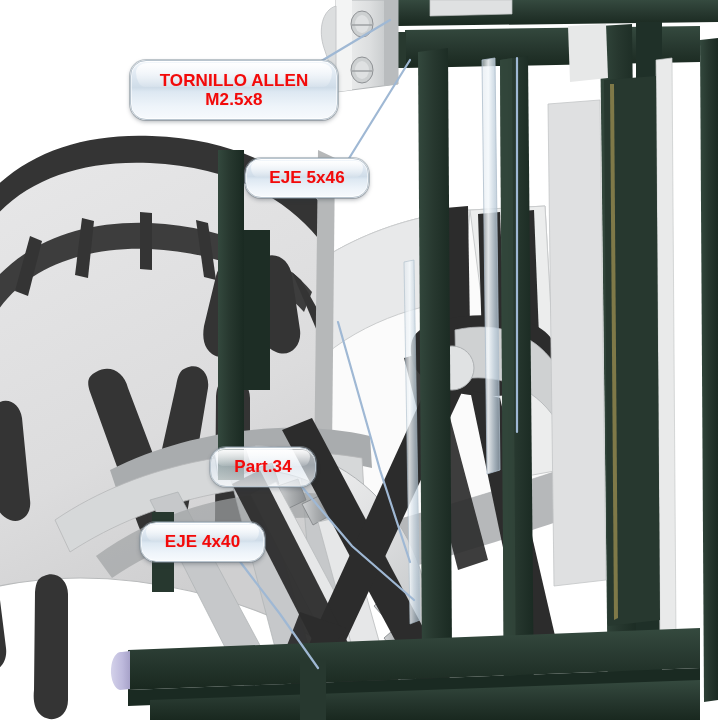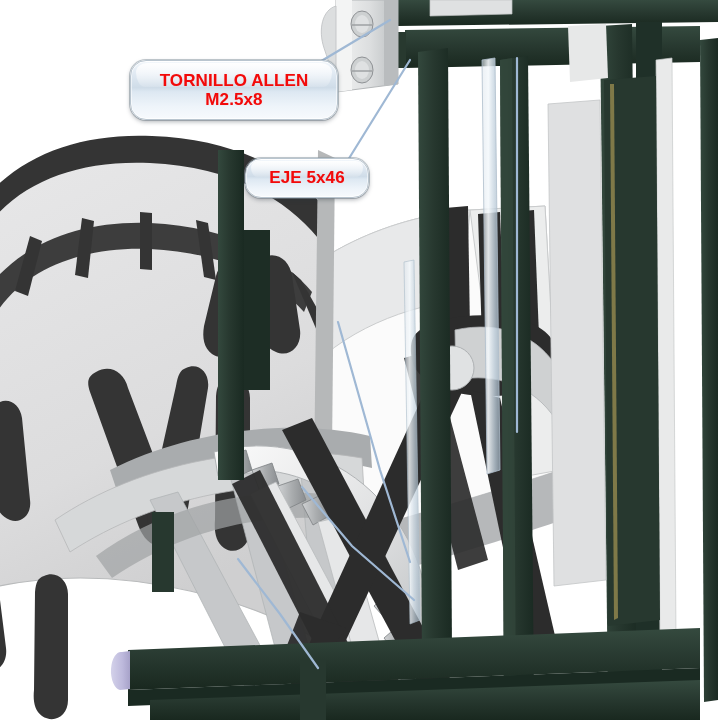--- a/index.html
+++ b/index.html
@@ -311,15 +311,21 @@
     <span class="txt">TORNILLO ALLEN
 M2.5x8</span>
   </div>
 
   <div class="callout" id="c1" style="left: 245px; top: 158px; width: 122px; height: 38px; font-size: 17px; justify-content: center;">
     <span class="txt">EJE 5x46</span>
   </div>
 
 
 
-
+  <div class="callout translucent" id="c4" style="left: 210px; top: 447px; width: 104px; height: 38px; font-size: 17px;">
+    <span class="txt">Part.34</span>
+  </div>
+
+  <div class="callout" id="c5" style="left: 140px; top: 522px; width: 123px; height: 38px; font-size: 17px;">
+    <span class="txt">EJE 4x40</span>
+  </div>
 
 </div>
 
 </body></html>

